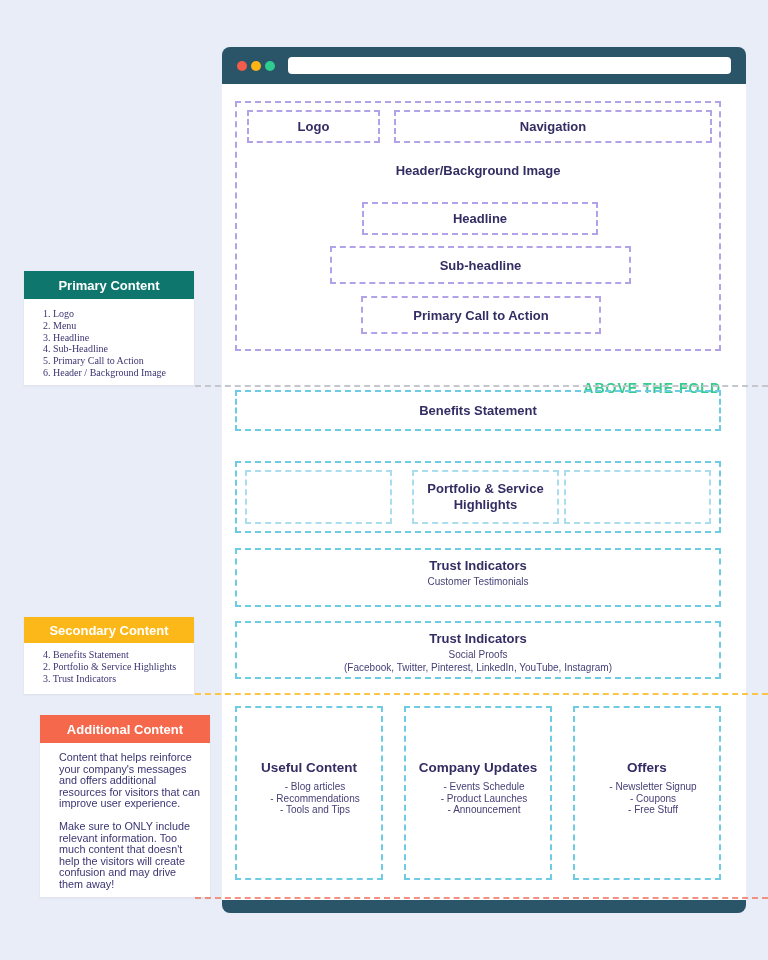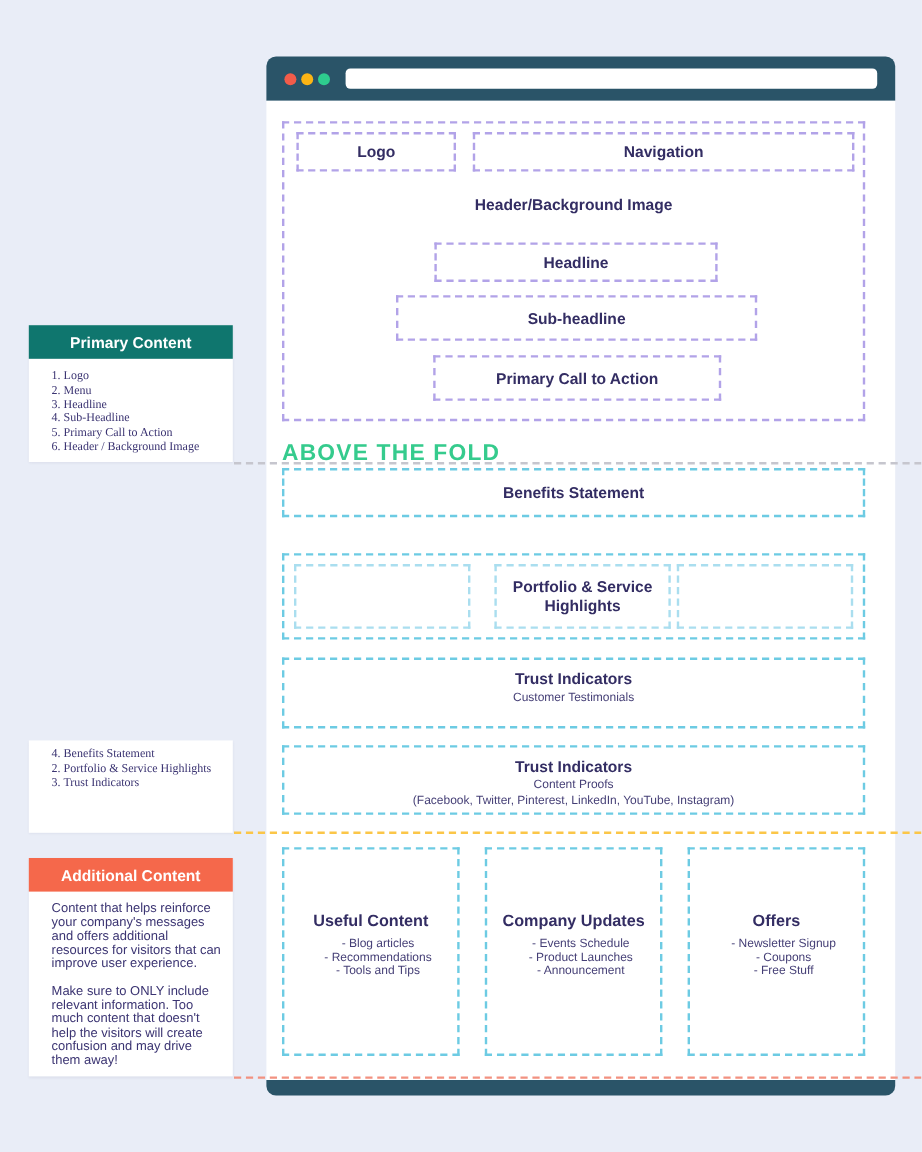--- a/index.html
+++ b/index.html
@@ -24,22 +24,22 @@
   
   .box{ position:absolute; }
   .pbox{ border:2px dashed #b2a3e8; }
   .bbox{ border:2px dashed #6dcbe3; }
   .lbox{ border:2px dashed #aadeef; }
   .lbl{ font-weight:bold; font-size:13px; color:#332d63; }
   .center-lbl{ display:flex; align-items:center; justify-content:center; text-align:center; }
   .sub{ font-weight:normal; font-size:10px; color:#453f76; line-height:12.5px; }
 
   .fold{
-    position:absolute; left:235px; top:367px; width:486px; text-align:left;
-    color:#35cb8d; font-weight:bold; font-size:19px; letter-spacing:1px;
+    position:absolute; left:235px; top:380px; width:486px; text-align:right;
+    color:#35cb8d; font-weight:bold; font-size:14px; letter-spacing:1px;
   }
   .divider{ position:absolute; left:195px; right:0; height:0; border-top:2px dashed #c6c6ce; }
   .divider.yellow{ border-top-color:#fbc648; }
   .divider.red{ border-top-color:#f29180; }
 
   
   .trust{ text-align:center; padding-top:8px; }
   .trust .lbl{ display:block; margin-bottom:3px; }
 
   
@@ -108,21 +108,21 @@
   </div>
   <div class="box lbox" style="left:564px; top:470px; width:147px; height:54px;"></div>
 
   <div class="box bbox trust" style="left:235px; top:548px; width:486px; height:59px;">
     <span class="lbl">Trust Indicators</span>
     <div class="sub">Customer Testimonials</div>
   </div>
 
   <div class="box bbox trust" style="left:235px; top:621px; width:486px; height:58px;">
     <span class="lbl">Trust Indicators</span>
-    <div class="sub">Content Proofs</div>
+    <div class="sub">Social Proofs</div>
     <div class="sub">(Facebook,  Twitter, Pinterest, LinkedIn, YouTube, Instagram)</div>
   </div>
 
   <div class="divider yellow" style="top:693px;"></div>
 
   <div class="box bbox col" style="left:235px; top:706px; width:148px; height:174px;">
     <span class="lbl">Useful Content</span>
     <div class="sub">- Blog articles</div>
     <div class="sub">- Recommendations</div>
     <div class="sub">- Tools and Tips</div>
@@ -150,28 +150,31 @@
       <div class="li">1. Logo</div>
       <div class="li">2. Menu</div>
       <div class="li">3. Headline</div>
       <div class="li">4. Sub-Headline</div>
       <div class="li">5. Primary Call to Action</div>
       <div class="li">6. Header / Background Image</div>
     </div>
   </div>
 
   <div class="card" style="top:617px; height:77px;">
+    <div class="card-header" style="background:#fcb818; height:26px;">
+      <span>Secondary Content</span>
+    </div>
     <div class="card-body" style="padding-top:6px;">
       <div class="li">4. Benefits Statement</div>
       <div class="li">2. Portfolio &amp; Service Highlights</div>
       <div class="li">3. Trust Indicators</div>
     </div>
   </div>
 
-  <div class="card" style="top:715px; height:182px;">
+  <div class="card" style="top:715px; height:182px;margin-left:16px;">
     <div class="card-header" style="background:#f5684b;">
       <span>Additional Content</span>
     </div>
     <div class="card-body">
       <p>Content that helps reinforce your company's messages and offers additional resources for visitors that can improve user experience.</p>
       <p>Make sure to ONLY include relevant information. Too much content that doesn't help the visitors will create confusion and may drive them away!</p>
     </div>
   </div>
 
 </div>

